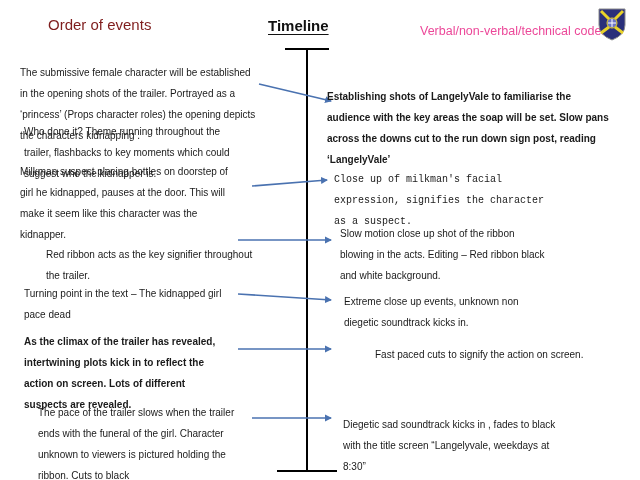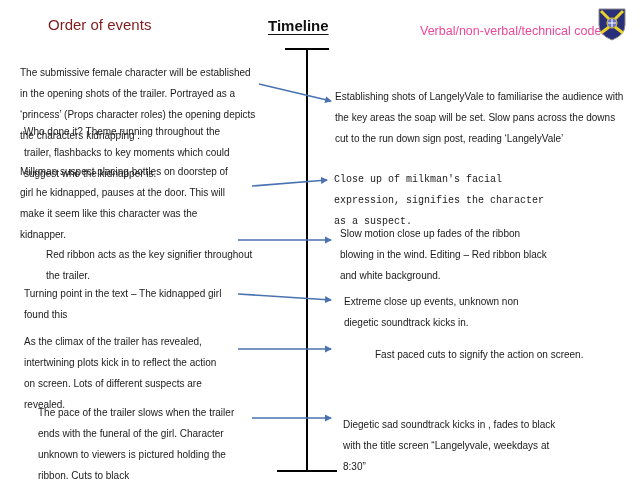--- a/index.html
+++ b/index.html
@@ -48,22 +48,22 @@
     <line x1="238" y1="294" x2="331" y2="300"></line>
     <line x1="238" y1="349" x2="331" y2="349"></line>
     <line x1="252" y1="418" x2="331" y2="418"></line>
   </g>
 </svg>
 
 <div class="abs txt" style="left:20px; top:62px; width:236px;">The submissive female character will be established in the opening shots of the trailer. Portrayed as a ‘princess’ (Props character roles) the opening depicts the characters kidnapping .</div>
 <div class="abs txt" style="left:24px; top:121px; width:220px;">Who done it? Theme running throughout the trailer, flashbacks to key moments which could suggest who the kidnapper is.</div>
 <div class="abs txt" style="left:20px; top:161px; width:222px;">Milkman suspect placing bottles on doorstep of girl he kidnapped, pauses at the door. This will make it seem like this character was the kidnapper.</div>
 <div class="abs txt" style="left:24px; top:244px; width:212px;margin-left:22px;">Red ribbon acts as the key signifier throughout the trailer.</div>
-<div class="abs txt" style="left:24px; top:283px; width:216px;">Turning point in the text – The kidnapped girl  found this</div>
-<div class="abs txt" style="left:24px; top:331px; width:200px;">As the climax of the trailer has revealed, intertwining plots kick in to reflect the action on screen. Lots of different suspects are revealed.</div>
+<div class="abs txt" style="left:24px; top:283px; width:216px;">Turning point in the text – The kidnapped girl  pace dead</div>
+<div class="abs txt" style="left:24px; top:331px; width:200px;font-weight:bold;">As the climax of the trailer has revealed, intertwining plots kick in to reflect the action on screen. Lots of different suspects are revealed.</div>
 <div class="abs txt" style="left:38px; top:402px; width:212px;">The pace of the trailer slows when the trailer ends with the funeral of the girl. Character unknown to viewers is pictured holding the ribbon. Cuts to black</div>
 
-<div class="abs txt" style="left:335px; top:86px; width:290px;">Establishing shots of LangelyVale to familiarise the audience with the key areas the soap will be set. Slow pans across the downs cut to the run down sign post, reading ‘LangelyVale’</div>
+<div class="abs txt" style="left:327px; top:86px; width:290px;font-weight:bold;">Establishing shots of LangelyVale to familiarise the audience with the key areas the soap will be set. Slow pans across the downs cut to the run down sign post, reading ‘LangelyVale’</div>
 <div class="abs txt" style="left:334px; top:169px; width:224px;font-family:Liberation Mono, monospace;">Close up of milkman's facial expression,  signifies the character as a suspect.</div>
-<div class="abs txt" style="left:340px; top:223px; width:210px;">Slow motion close up fades of the ribbon blowing in the wind. Editing – Red ribbon black and white background.</div>
+<div class="abs txt" style="left:340px; top:223px; width:210px;">Slow motion close up shot of the ribbon blowing in the acts. Editing – Red ribbon black and white background.</div>
 <div class="abs txt" style="left:344px; top:291px; width:206px;">Extreme close up events, unknown non diegetic soundtrack kicks in.</div>
 <div class="abs txt" style="left:344px; top:344px; width:220px;margin-left:31px;">Fast paced cuts to signify the action on screen.</div>
 <div class="abs txt" style="left:343px; top:414px; width:222px;">Diegetic sad soundtrack kicks in , fades to black with the title screen “Langelyvale, weekdays at 8:30”</div>
 
 </body></html>

